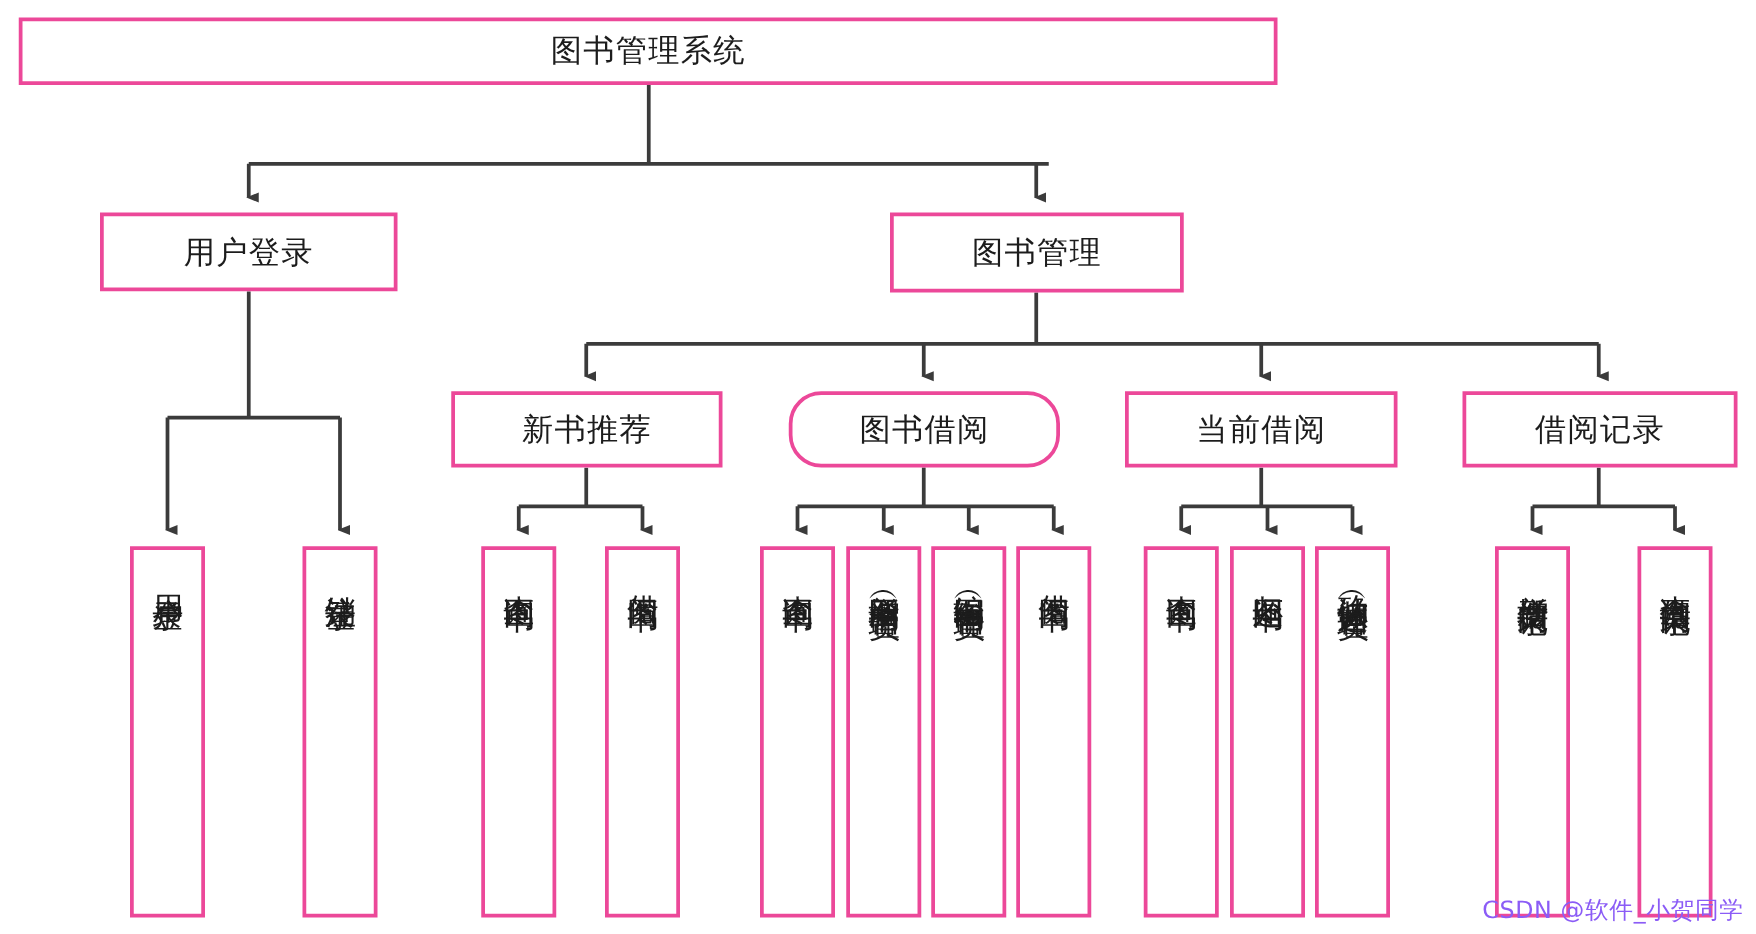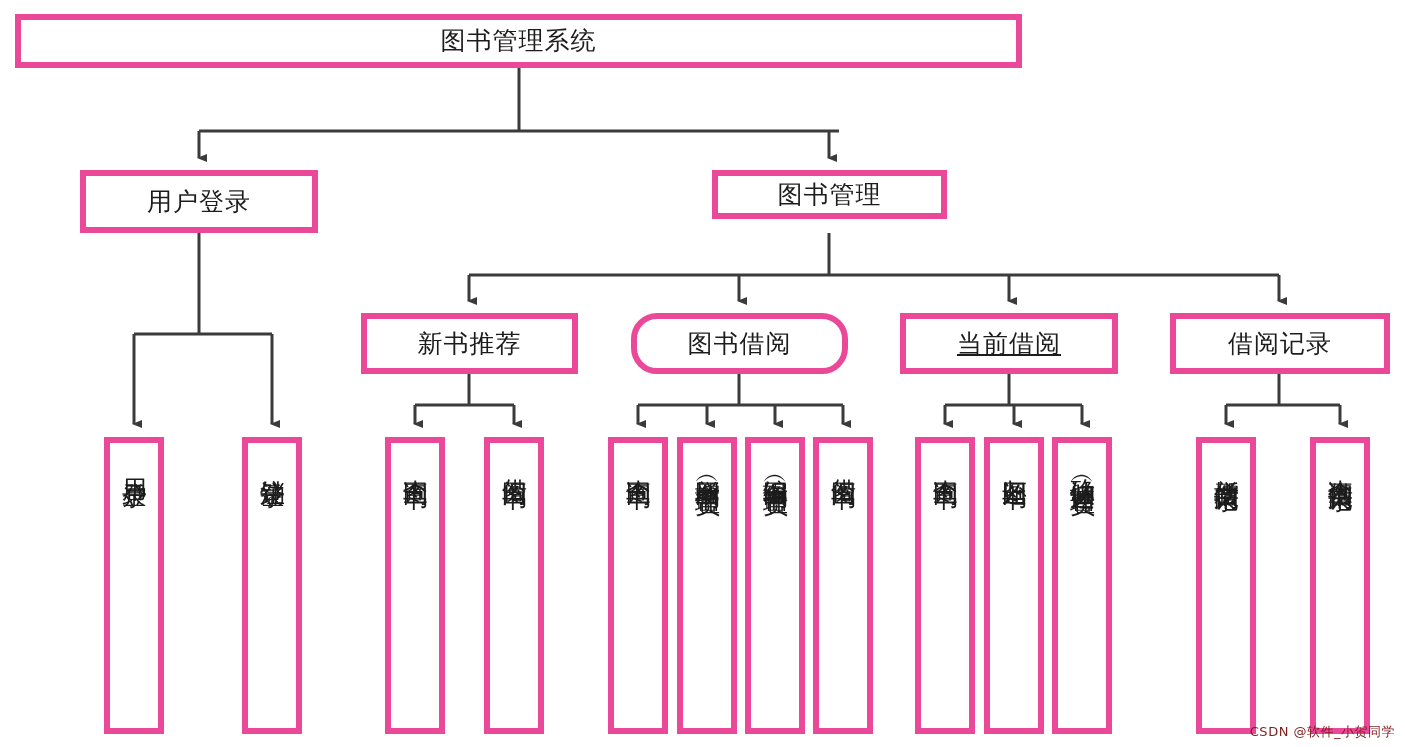--- a/index.html
+++ b/index.html
@@ -21,21 +21,21 @@
     position: absolute;
     left: 0;
     top: 0;
     width: 1405px;
     height: 747px;
   }
   .node {
     position: absolute;
     box-sizing: border-box;
     background: #ffffff;
-    border: 6px solid #ec4899;
+    border: 3px solid #ec4899;
     display: flex;
     align-items: center;
     justify-content: center;
     color: #1c1c1c;
   }
   .node.horiz {
     font-size: 25px;
     letter-spacing: 1px;
     line-height: 1.1;
   }
@@ -49,22 +49,22 @@
     text-orientation: upright;
     font-size: 25px;
     line-height: 1.35;
     letter-spacing: 2px;
     white-space: nowrap;
   }
   .watermark {
     position: absolute;
     right: 10px;
     bottom: 6px;
-    font-size: 13px;
-    color: #7f1d1d;
+    font-size: 19px;
+    color: #8b5cf6;
     letter-spacing: 0.5px;
     white-space: nowrap;
     pointer-events: none;
   }
 </style>
 </head>
 <body>
 
 <div id="canvas">
 
@@ -118,31 +118,31 @@
     </g>
   </svg>
 
   <div class="node horiz" style="left:15px; top:14px; width:1007px; height:54px;">
     <span>图书管理系统</span>
   </div>
 
   <div class="node horiz" style="left:80px; top:170px; width:238px; height:63px;">
     <span>用户登录</span>
   </div>
-  <div class="node horiz" style="left:712px; top:170px; width:235px; height:49px;">
+  <div class="node horiz" style="left:712px; top:170px; width:235px; height:64px;">
     <span>图书管理</span>
   </div>
 
   <div class="node horiz" style="left:361px; top:313px; width:217px; height:61px;">
     <span>新书推荐</span>
   </div>
   <div class="node horiz" style="left:631px; top:313px; width:217px; height:61px;border-radius:26px;">
     <span>图书借阅</span>
   </div>
-  <div class="node horiz" style="left:900px; top:313px; width:218px; height:61px;text-decoration:underline;">
+  <div class="node horiz" style="left:900px; top:313px; width:218px; height:61px;">
     <span>当前借阅</span>
   </div>
   <div class="node horiz" style="left:1170px; top:313px; width:220px; height:61px;text-align:right;">
     <span>借阅记录</span>
   </div>
 
   <div class="node vert" style="left:104px; top:437px; width:60px; height:297px;">
     <span class="vtext">用户登录</span>
   </div>
   <div class="node vert" style="left:242px; top:437px; width:60px; height:297px;">

